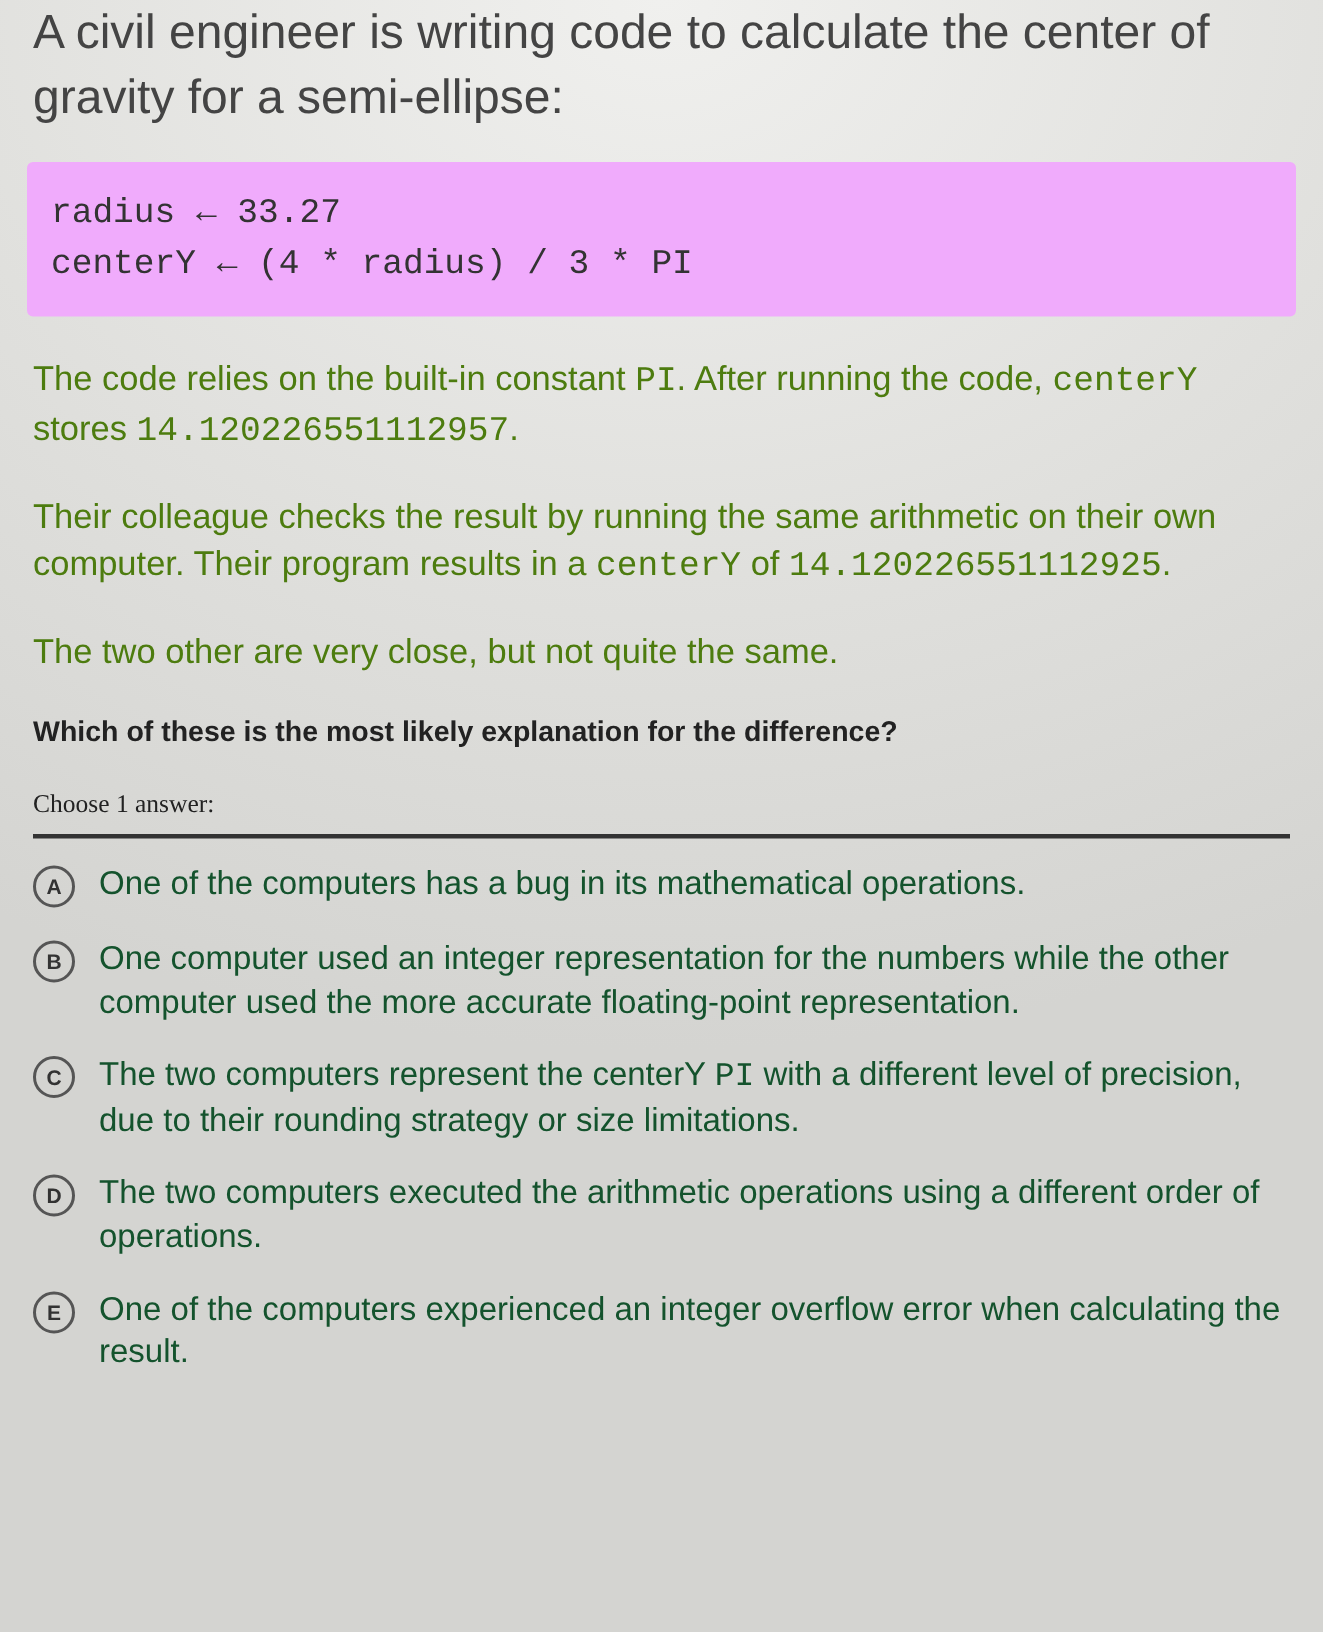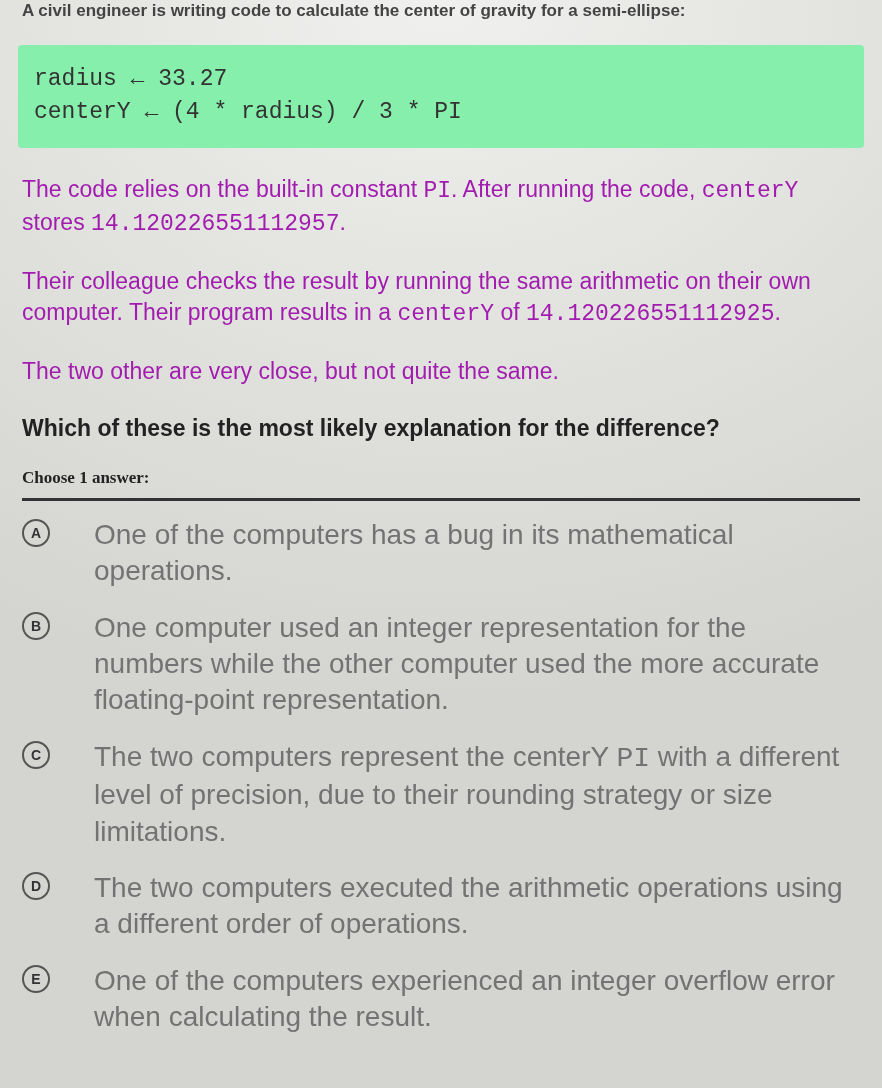--- a/index.html
+++ b/index.html
@@ -8,54 +8,53 @@
     min-height: 1088px;
     background: #e3e3e0;
     font-family: -apple-system, BlinkMacSystemFont, "Segoe UI", Arial, sans-serif;
     color: #222;
   }
   body {
     background: radial-gradient(ellipse 900px 700px at 50% 0%, #f0f0ee 0%, #e0e0dd 55%, #d4d4d1 100%);
     padding: 0 18px 20px 18px;
   }
   .intro {
-    font-size: 17px;
+    font-size: 32px;
     line-height: 1.35;
     color: #444;
     padding: 0 4px 18px 4px;
-    font-weight: bold;
   }
   .code-block {
-    background: #86efac;
+    background: #f0abfc;
     border-radius: 4px;
     padding: 18px 16px;
     margin: 4px 0 26px 0;
     font-family: "Courier New", monospace;
     font-size: 23px;
     line-height: 1.45;
     color: #333;
     white-space: pre;
   }
   .para {
     font-size: 23px;
     line-height: 1.35;
-    color: #a21caf;
+    color: #4d7c0f;
     margin: 0 4px 26px 4px;
   }
   .mono { font-family: "Courier New", monospace; }
   .question {
-    font-size: 23px;
+    font-size: 19px;
     line-height: 1.35;
     font-weight: 600;
     color: #222;
     margin: 0 4px 24px 4px;
   }
   .choose {
     font-family: Georgia, "Times New Roman", serif;
-    font-weight: 700;
+    font-weight: 400;
     font-size: 17px;
     color: #222;
     margin: 0 4px 10px 4px;
   }
   .hr {
     height: 3px;
     background: #333;
     margin: 0 4px 16px 4px;
   }
   .options {
@@ -76,25 +75,24 @@
     display: flex;
     align-items: center;
     justify-content: center;
     font-size: 14px;
     font-weight: 600;
     color: #333;
     margin-top: 2px;
     background: transparent;
   }
   .opt-text {
-    font-size: 28px;
+    font-size: 22px;
     line-height: 1.3;
-    color: #737373;
+    color: #14532d;
     flex: 1 1 auto;
-    margin-left: 28px;
   }
 </style>
 </head>
 <body>
 
 <div class="intro">A civil engineer is writing code to calculate the center of gravity for a semi-ellipse:</div>
 
 <div class="code-block">radius ← 33.27
 centerY ← (4 * radius) / 3 * PI</div>
 

